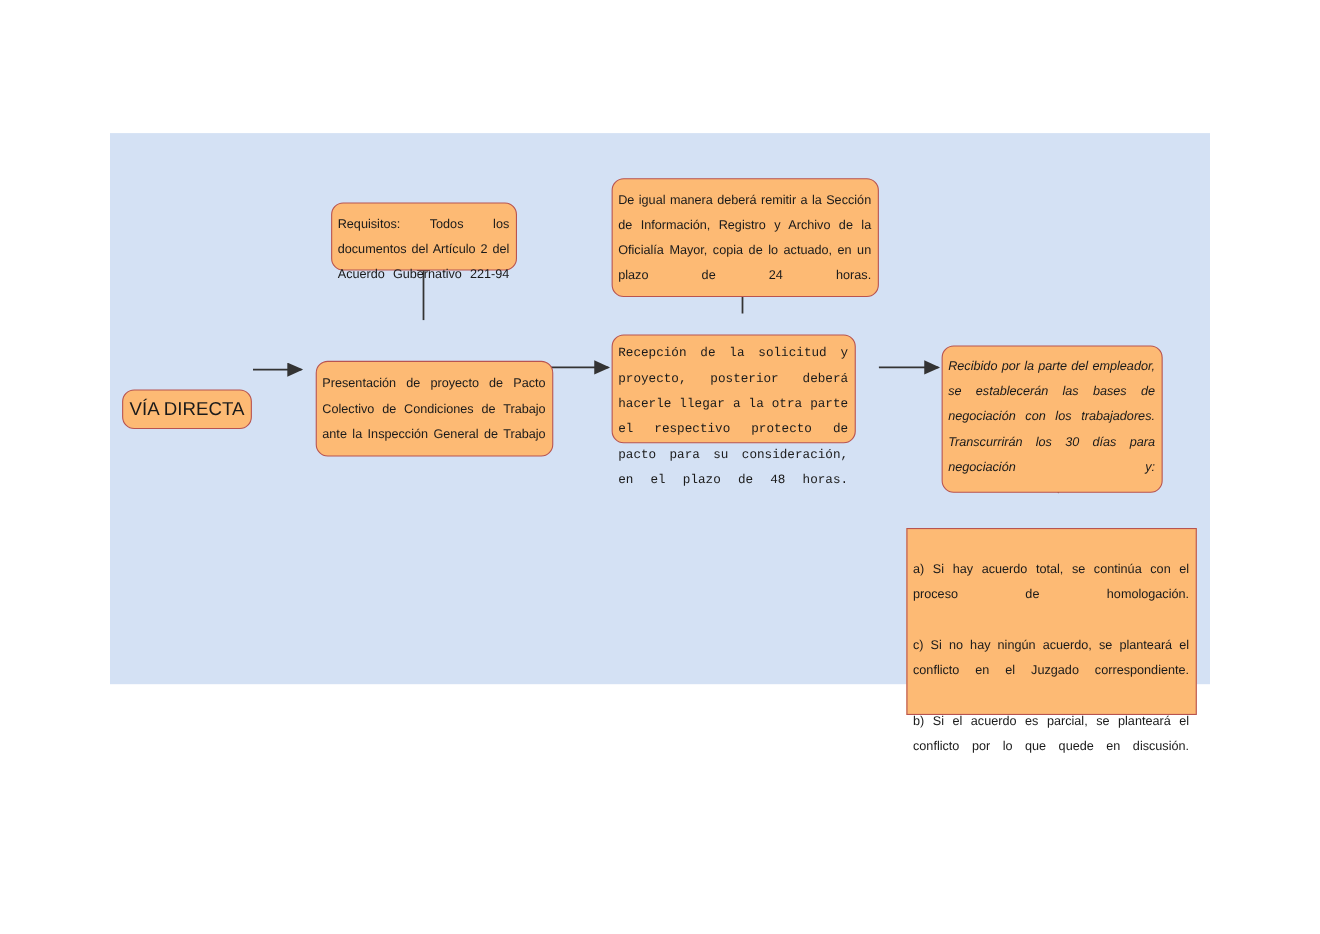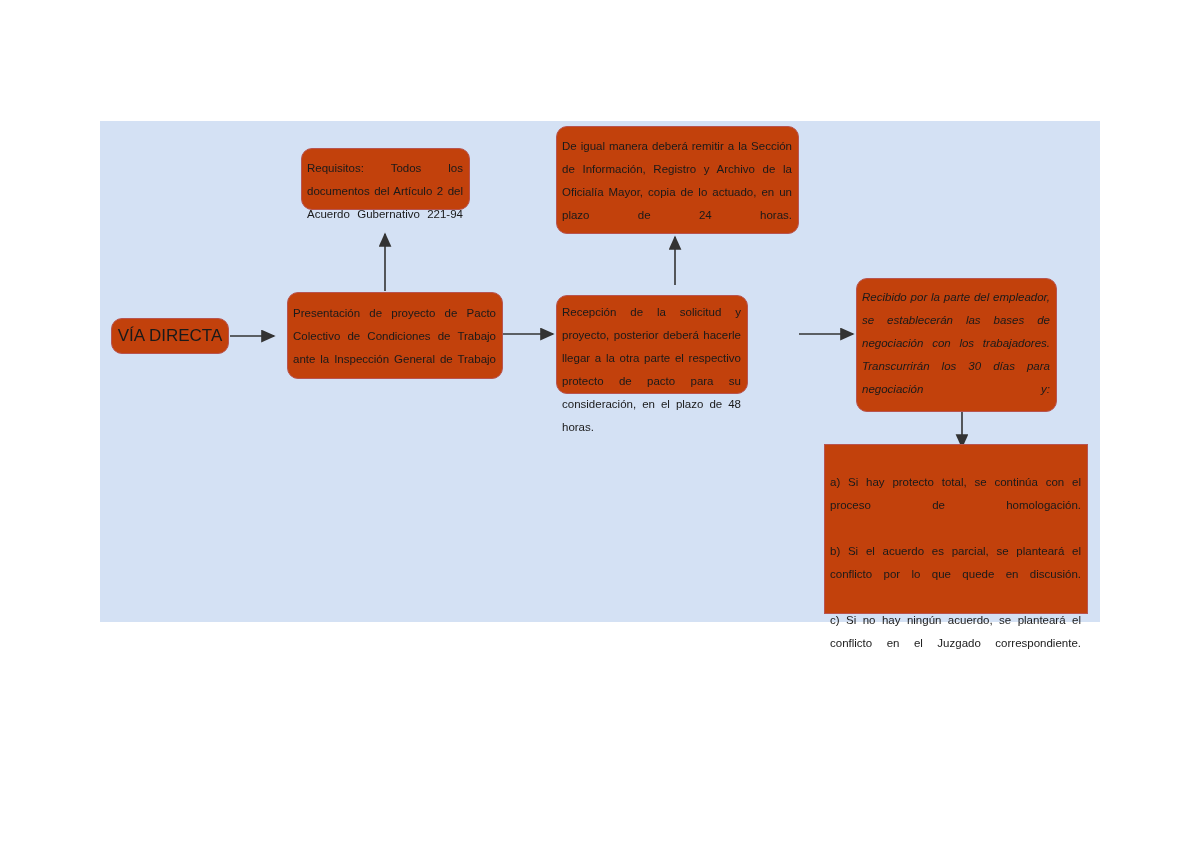--- a/index.html
+++ b/index.html
@@ -22,28 +22,29 @@
   .panel {
     position: absolute;
     left: 100px;
     top: 121px;
     width: 1000px;
     height: 501px;
     background: #d4e1f4;
   }
   .node {
     position: absolute;
-    background: #c2410c;
+    background: #fdba74;
     border: 1px solid #b85450;
     box-sizing: border-box;
     color: #1a1a1a;
     font-size: 11.5px;
     line-height: 23px;
     text-align: justify;
     padding: 4px 6px 4px 5px;
+    margin-top: 36px;
   }
   .node.rounded { border-radius: 11px; }
   .node.square  { border-radius: 0; }
   .node p {
     margin: 0;
     text-align: justify;
     text-align-last: left;
     text-justify: inter-word;
     hyphens: none;
   }
@@ -58,21 +59,21 @@
   
   #node-via-directa {
     left: 111px; top: 318px; width: 118px; height: 36px;
     display: flex; align-items: center; justify-content: center;
     font-size: 17px; line-height: 20px; padding: 0;
     text-align: right;
   }
   #node-presentacion { left: 287px; top: 292px; width: 216px; height: 87px; padding-top: 9px;}
   #node-requisitos   { left: 301px; top: 148px; width: 169px; height: 62px; padding-top: 8px;}
   #node-deigual      { left: 556px; top: 126px; width: 243px; height: 108px; padding-top: 8px;}
-  #node-recepcion    { left: 556px; top: 295px; width: 192px; height: 99px; padding-top: 5px;}
+  #node-recepcion    { left: 556px; top: 268px; width: 222px; height: 99px; padding-top: 5px; font-family: Liberation Mono, monospace;}
   #node-recibido     { left: 856px; top: 278px; width: 201px; height: 134px; padding-top: 7px; font-style: italic;}
   #node-acuerdos     { left: 824px; top: 444px; width: 264px; height: 170px; padding-top: 26px;}
 
   
   .conn { position: absolute; }
   .conn svg { display: block; overflow: visible; }
 </style>
 </head>
 <body>
 
@@ -120,18 +121,18 @@
 
   <div id="node-recepcion" class="node rounded justify-all">
     <p>Recepción de la solicitud y proyecto, posterior deberá hacerle llegar a la otra parte el respectivo protecto de pacto para su consideración, en el plazo de 48 horas.</p>
   </div>
 
   <div id="node-recibido" class="node rounded justify-all">
     <p>Recibido por la parte del empleador, se establecerán las bases de negociación con los trabajadores. Transcurrirán los 30 días para negociación y:</p>
   </div>
 
   <div id="node-acuerdos" class="node square justify-all">
-    <p>a) Si hay protecto total, se continúa con el proceso de homologación.</p>
+    <p>a) Si hay acuerdo total, se continúa con el proceso de homologación.</p>
+    <p>c) Si no hay ningún acuerdo, se planteará el conflicto en el Juzgado correspondiente.</p>
     <p>b) Si el acuerdo es parcial, se planteará el conflicto por lo que quede en discusión.</p>
-    <p>c) Si no hay ningún acuerdo, se planteará el conflicto en el Juzgado correspondiente.</p>
   </div>
 
 </div>
 
 </body></html>

